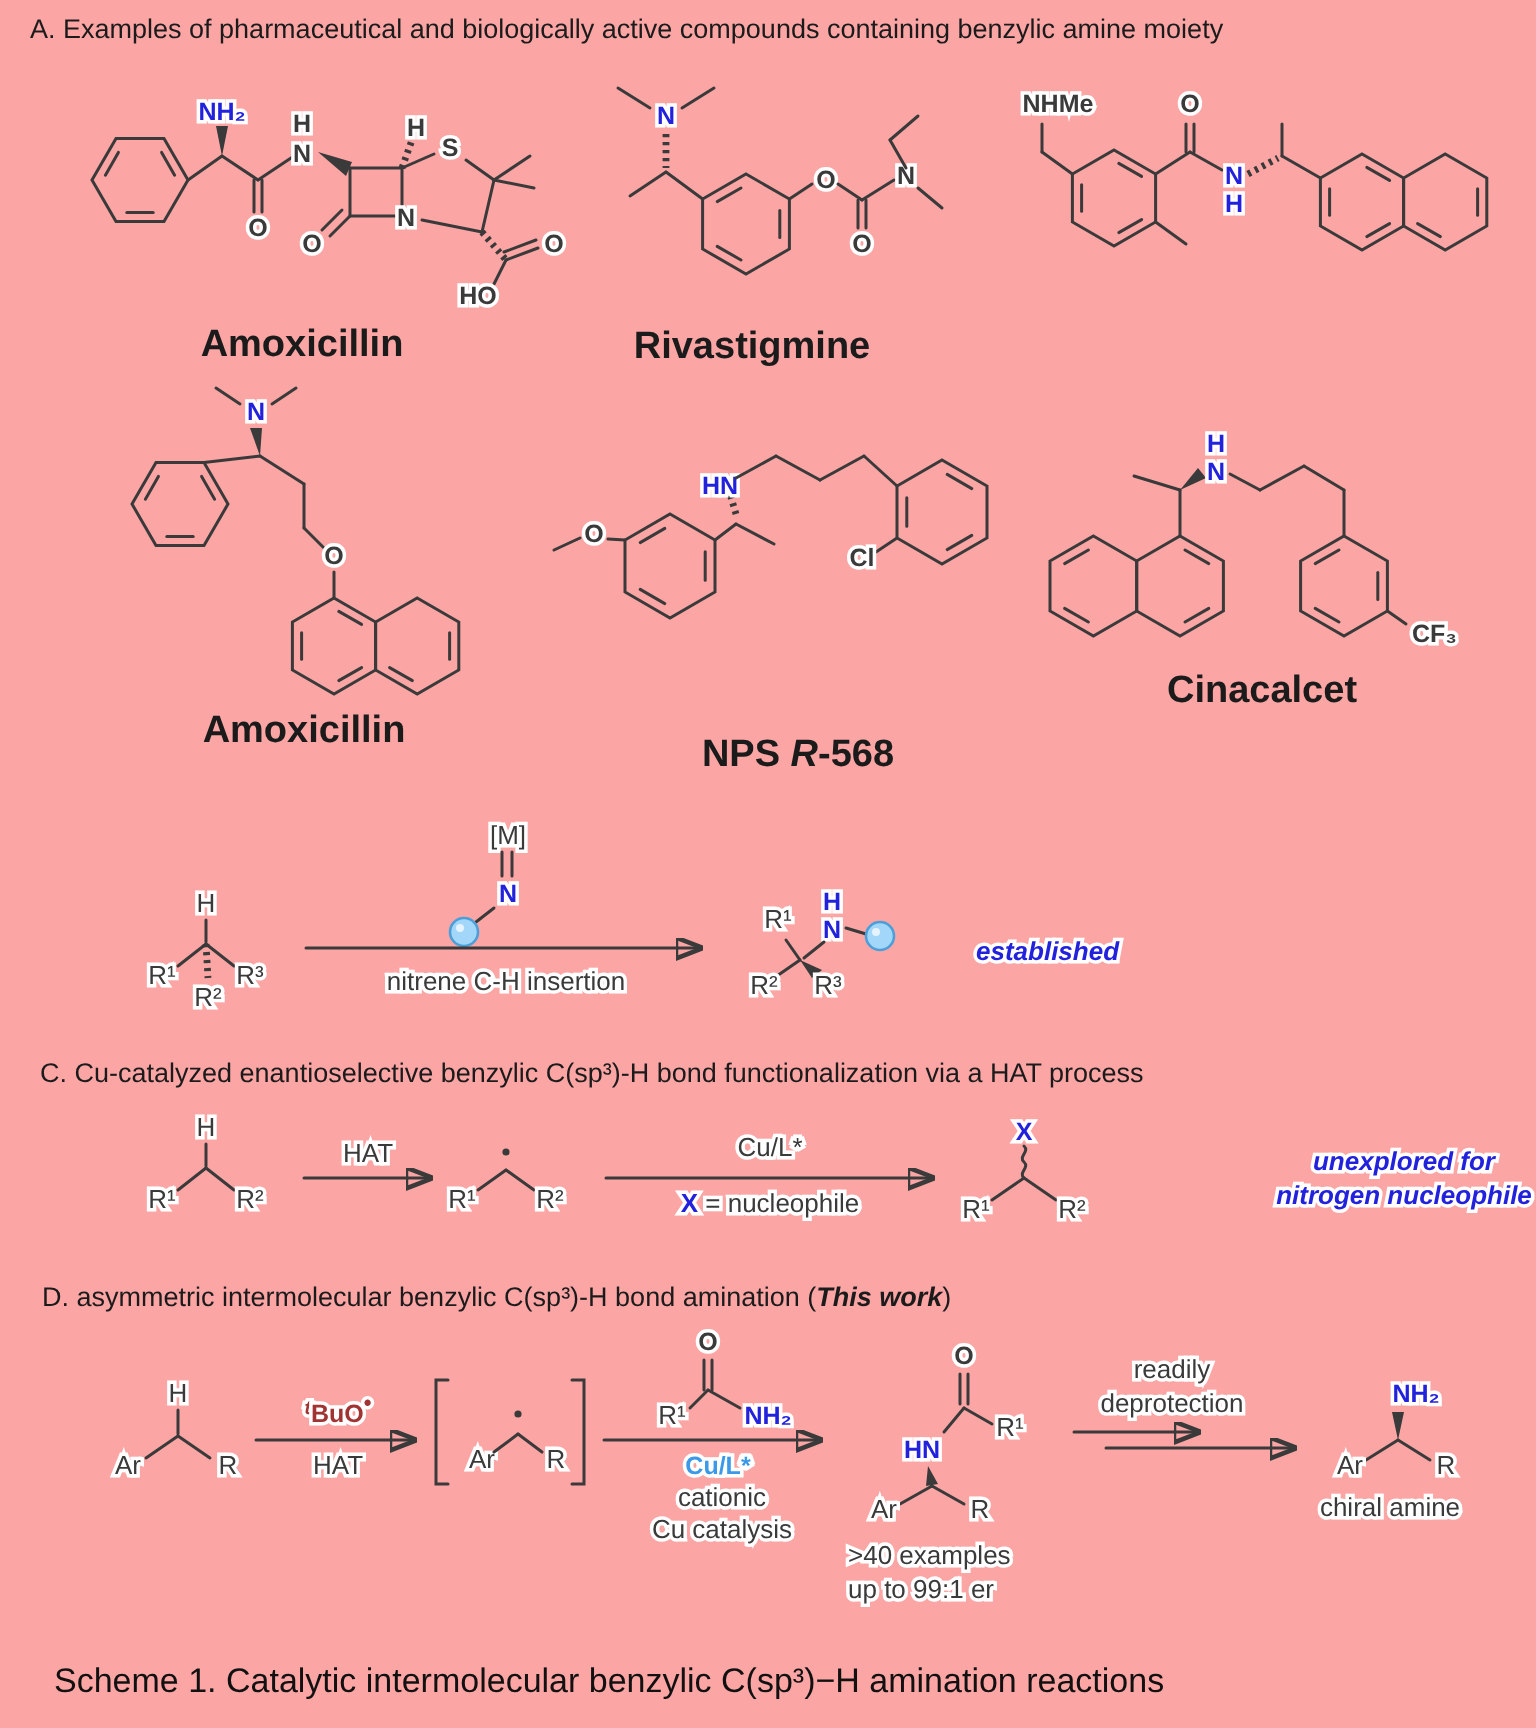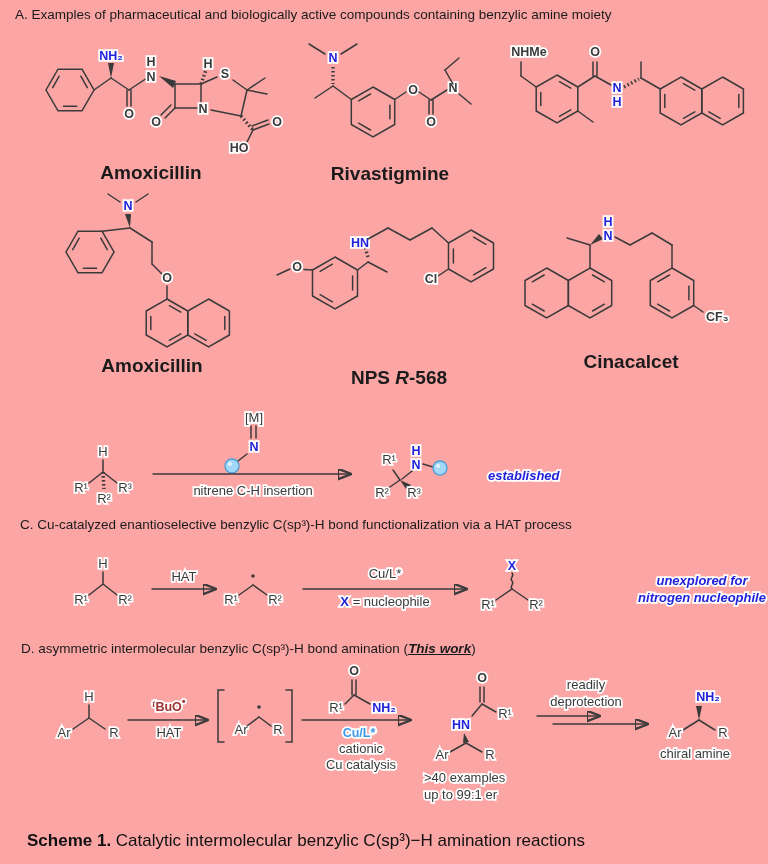--- a/index.html
+++ b/index.html
@@ -2,22 +2,22 @@
 <html><head>
 <meta charset="utf-8">
 <style>
   html,body{margin:0;padding:0;background:#fff;}
   .page{position:relative;width:768px;height:864px;background:#fca5a5;
         font-family:"Liberation Sans","DejaVu Sans",sans-serif;overflow:hidden;text-align:right;}
   .heading{position:absolute;font-size:13.5px;color:#1b1b1b;white-space:nowrap;}
   .cname{position:absolute;transform:translateX(-50%);font-size:19px;font-weight:bold;
          color:#1b1b1b;white-space:nowrap;}
   .caption{position:absolute;font-size:17px;color:#111;white-space:nowrap;}
-  .caption .cap-label{font-weight:bold;margin-top:13px;}
-  .bi{font-weight:bold;font-style:italic;text-decoration:underline;}
+  .caption .cap-label{font-weight:normal;margin-top:13px;}
+  .bi{font-weight:bold;font-style:italic;}
   svg{position:absolute;overflow:visible;}
   svg line,svg path,svg polyline{stroke:#3a3a3a;stroke-width:1.5;fill:none;stroke-linecap:round;}
   .ring{fill:none;stroke:#3a3a3a;stroke-width:1.5;}
   .wedge{fill:#3a3a3a;stroke:none;}
   .hash{stroke-dasharray:1.6 2.4;stroke-width:3.4;stroke-linecap:butt;}
   svg text{font-size:12.5px;font-weight:bold;fill:#3a3a3a;stroke:#fff;stroke-width:3.5px;
            paint-order:stroke;font-family:inherit;}
   svg text.sch{font-weight:normal;font-size:13px;}
   .blue{fill:#2222dd;}
   .note{fill:#2222dd;font-style:italic;font-weight:bold;font-size:13px;}
@@ -106,21 +106,21 @@
     <line x1="146" y1="52" x2="158" y2="60"></line>
     <line x1="156" y1="60" x2="156" y2="74"></line>
       <line x1="160" y1="60" x2="160" y2="74"></line>
     <text x="158" y="86" text-anchor="middle">O</text>
     <line x1="158" y1="60" x2="174" y2="50"></line>
     <text x="180" y="52" text-anchor="middle">N</text>
     <line x1="186" y1="54" x2="198" y2="64"></line>
     <line x1="180" y1="44" x2="172" y2="30"></line>
       <line x1="172" y1="30" x2="186" y2="18"></line>
   </svg>
-  <div class="cname" style="left:390px;top:163px">Rivastigmine</div>
+  <div class="cname" style="left:376px;top:163px">Rivastigmine</div>
 
   <svg style="left:495px;top:36px" width="270" height="125" viewBox="0 0 270 125">
     <text x="34" y="20" text-anchor="middle">NHMe</text>
     <line x1="26" y1="26" x2="26" y2="40"></line>
       <line x1="26" y1="40" x2="41.2" y2="51"></line>
     <g>
         <polygon points="62.0,39.0 82.8,51.0 82.8,75.0 62.0,87.0 41.2,75.0 41.2,51.0" class="ring"></polygon>
         <line x1="64.4" y1="45.7" x2="75.8" y2="52.2" class="ring"></line>
         <line x1="75.8" y1="73.8" x2="64.4" y2="80.3" class="ring"></line>
         <line x1="45.8" y1="69.6" x2="45.8" y2="56.4" class="ring"></line>
@@ -231,21 +231,21 @@
         <polygon points="95.0,73.0 116.7,85.5 116.7,110.5 95.0,123.0 73.3,110.5 73.3,85.5" class="ring"></polygon>
         <line x1="97.5" y1="80.0" x2="109.4" y2="86.8" class="ring"></line>
         <line x1="109.4" y1="109.2" x2="97.5" y2="116.0" class="ring"></line>
       </g>
     <g>
         <polygon points="51.7,73.0 73.4,85.5 73.4,110.5 51.7,123.0 30.0,110.5 30.0,85.5" class="ring"></polygon>
         <line x1="49.2" y1="116.0" x2="37.3" y2="109.2" class="ring"></line>
         <line x1="37.3" y1="86.8" x2="49.2" y2="80.0" class="ring"></line>
       </g>
   </svg>
-  <div class="cname" style="left:631px;top:351px">Cinacalcet</div>
+  <div class="cname" style="left:631px;top:335px">Cinacalcet</div>
 
   <svg style="left:40px;top:400px" width="715" height="105" viewBox="0 0 715 105">
     <g>
       <text class="sch" x="63" y="56" text-anchor="middle">H</text>
       <line x1="63" y1="60" x2="63" y2="71"></line>
       <line x1="63" y1="72" x2="49" y2="83"></line>
       <line class="hash" x1="63" y1="72" x2="64" y2="89"></line>
       <line x1="63" y1="72" x2="77" y2="83"></line>
       <text class="sch" x="41" y="92" text-anchor="middle">R¹</text>
       <text class="sch" x="64" y="103" text-anchor="middle">R²</text>
@@ -272,21 +272,21 @@
       <polygon class="wedge" points="360,80 366,89 371,85"></polygon>
       <text class="sch" x="342" y="97" text-anchor="middle">R²</text>
       <text class="sch" x="374" y="97" text-anchor="middle">R³</text>
       <line x1="383" y1="64" x2="393" y2="67"></line>
       <circle class="sphere" cx="400" cy="68" r="7"></circle>
       <circle class="sphere-hl" cx="398" cy="66" r="2"></circle>
     </g>
     <text class="note" x="448" y="80">established</text>
   </svg>
 
-  <div class="heading" style="left:20px;top:517px">C. Cu-catalyzed enantioselective benzylic C(sp³)-H bond functionalization via a HAT process</div>
+  <div class="heading" style="left:20px;top:529px">C. Cu-catalyzed enantioselective benzylic C(sp³)-H bond functionalization via a HAT process</div>
   <svg style="left:60px;top:545px" width="706" height="75" viewBox="0 0 706 75">
     <g>
       <text class="sch" x="43" y="23" text-anchor="middle">H</text>
       <line x1="43" y1="27" x2="43" y2="38"></line>
       <line x1="43" y1="39" x2="29" y2="50"></line>
         <line x1="43" y1="39" x2="57" y2="50"></line>
       <text class="sch" x="21" y="59" text-anchor="middle">R¹</text>
       <text class="sch" x="65" y="59" text-anchor="middle">R²</text>
     </g>
     <line x1="92" y1="44" x2="155" y2="44" marker-end="url(#ah)"></line>

